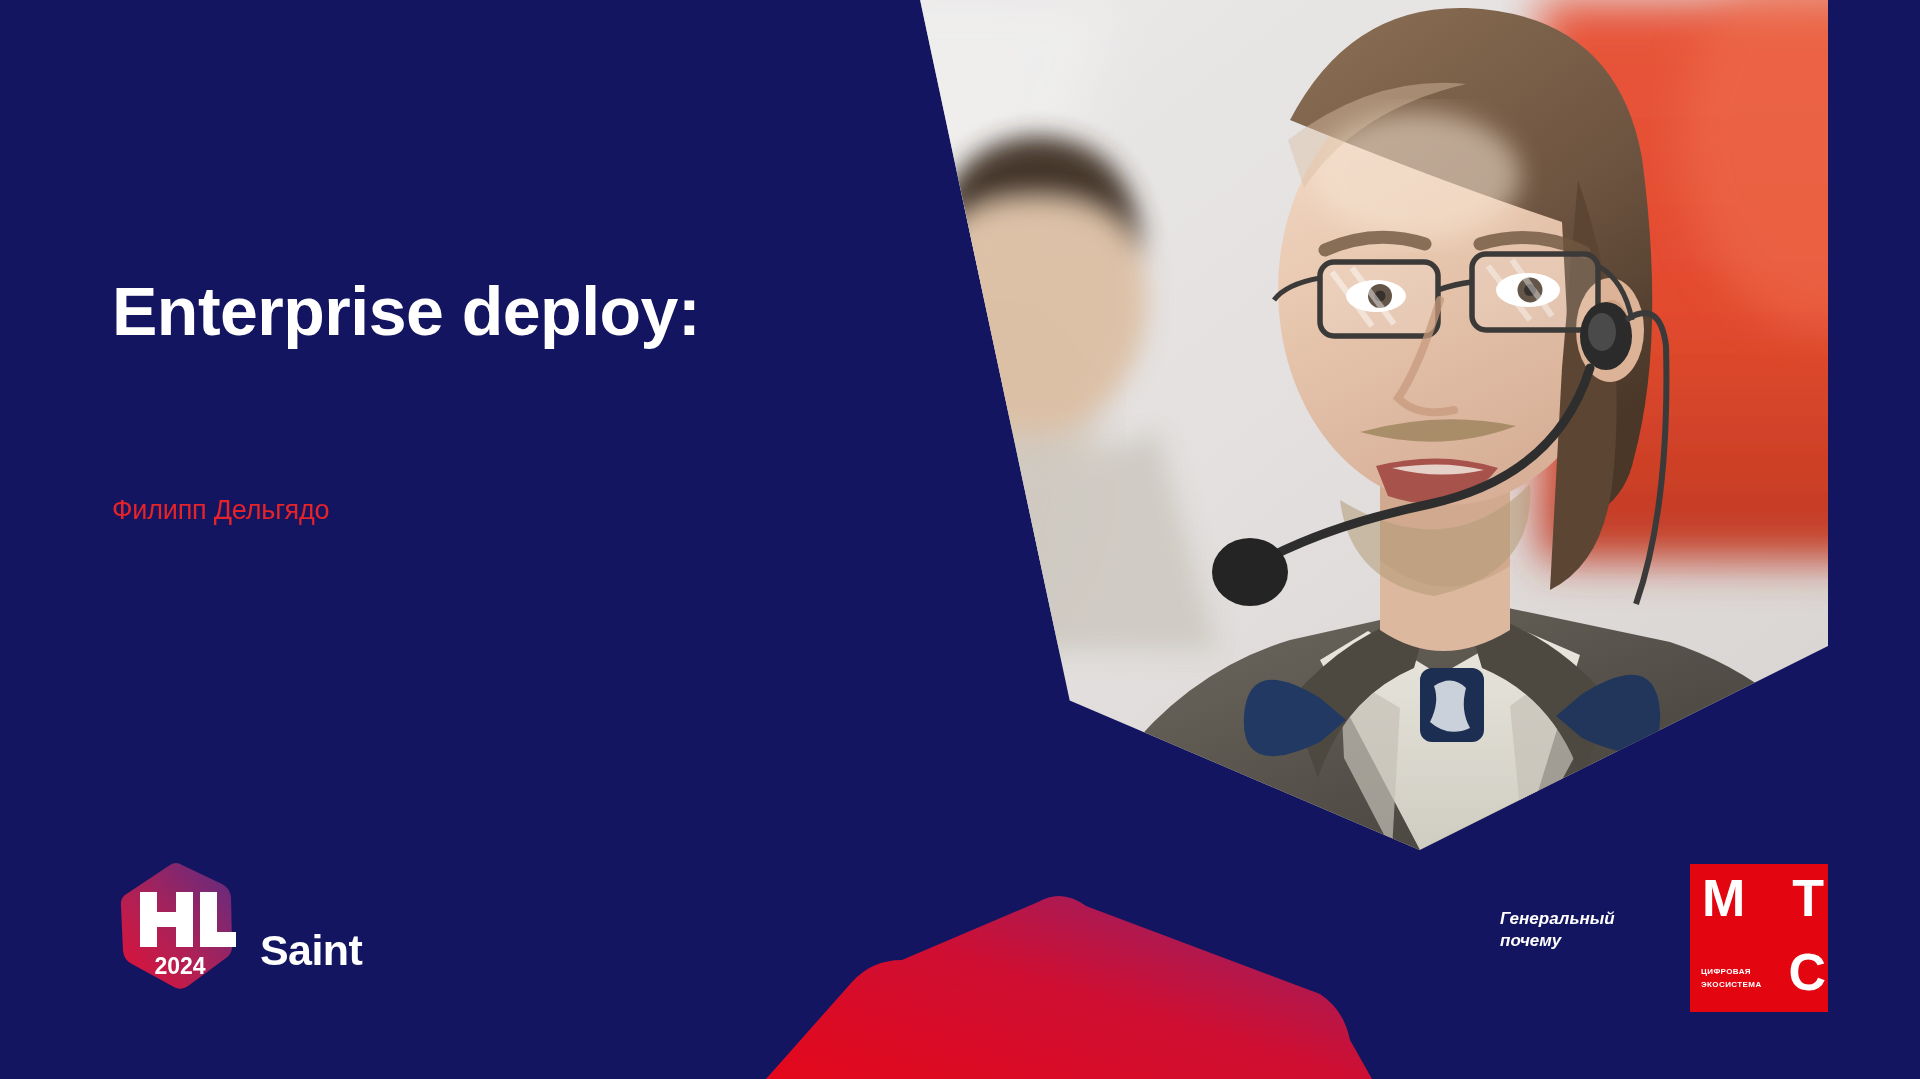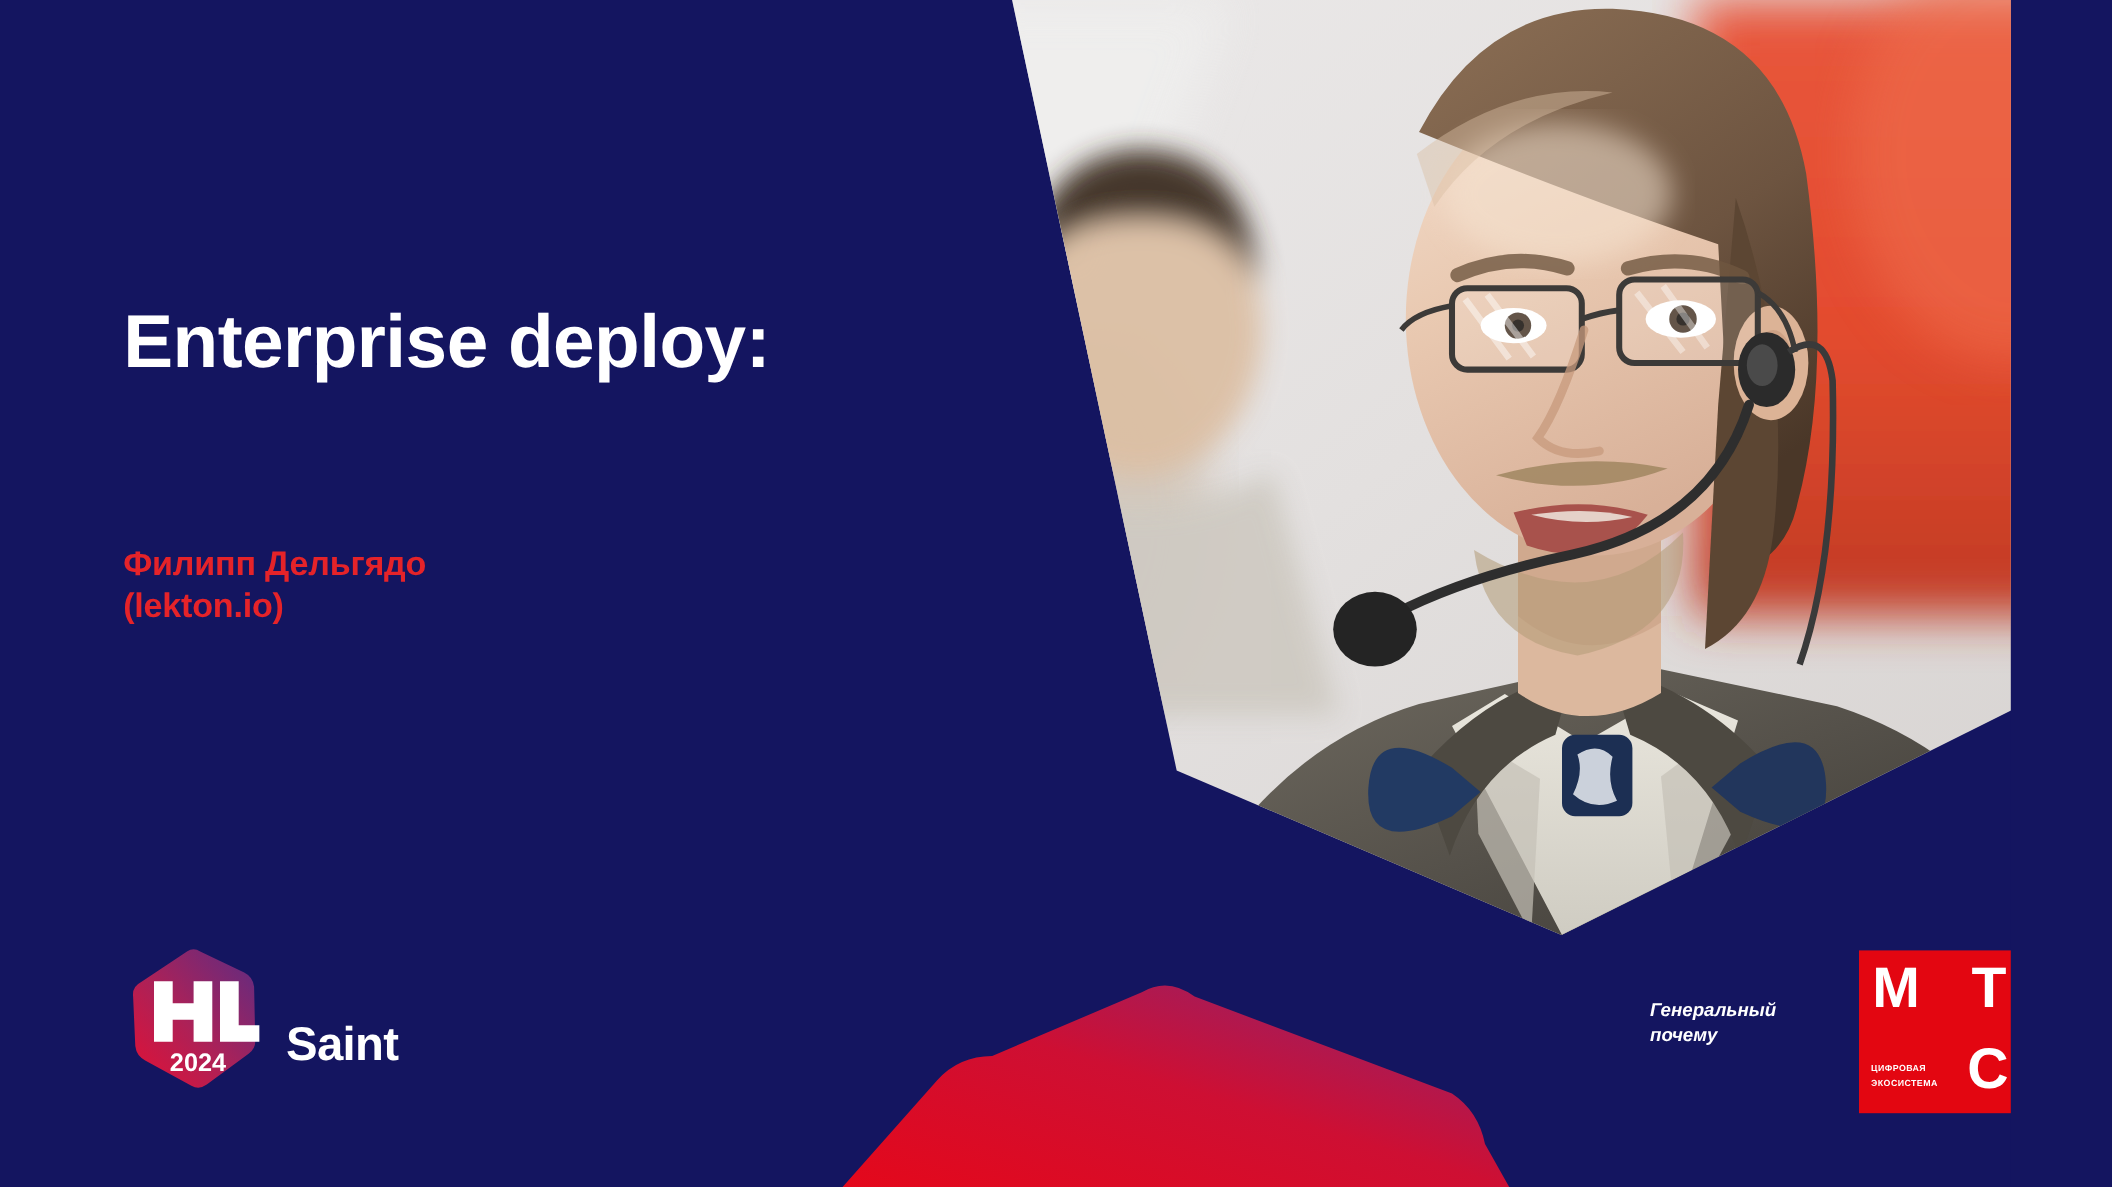--- a/index.html
+++ b/index.html
@@ -46,23 +46,23 @@
   .slide-title .tline{ display:block; }
 
   .speaker-block{
     position:absolute;
     left:112px; top:494px;
     width:700px;
   }
   .speaker-name, .speaker-site{
     display:block;
     color:#E52329;
-    font-size:31px;
+    font-size:27px;
     line-height:1.22;
-    font-weight:700;
+    font-weight:400;
     letter-spacing:-0.2px;
   }
 
   
   .bottom-shape{
     position:absolute;
     left:720px; top:890px;
     width:680px; height:189px;
   }
 
@@ -257,21 +257,20 @@
   </div>
 
   <div class="title-block">
     <h1 class="slide-title">
       <span class="tline">Enterprise deploy:</span>
     </h1>
   </div>
 
   <div class="speaker-block">
     <span class="speaker-name">Филипп Дельгядо</span>
-    <span class="speaker-site">(lekton.io)</span>
   </div>
 
   <div class="bottom-shape">
     <svg width="680" height="189" viewBox="0 0 680 189">
       <defs>
         <linearGradient id="botGrad" x1="0" y1="1" x2="1" y2="0">
           <stop offset="0%" stop-color="#E4081B"></stop>
           <stop offset="50%" stop-color="#CE0F33"></stop>
           <stop offset="100%" stop-color="#8A2472"></stop>
         </linearGradient>

